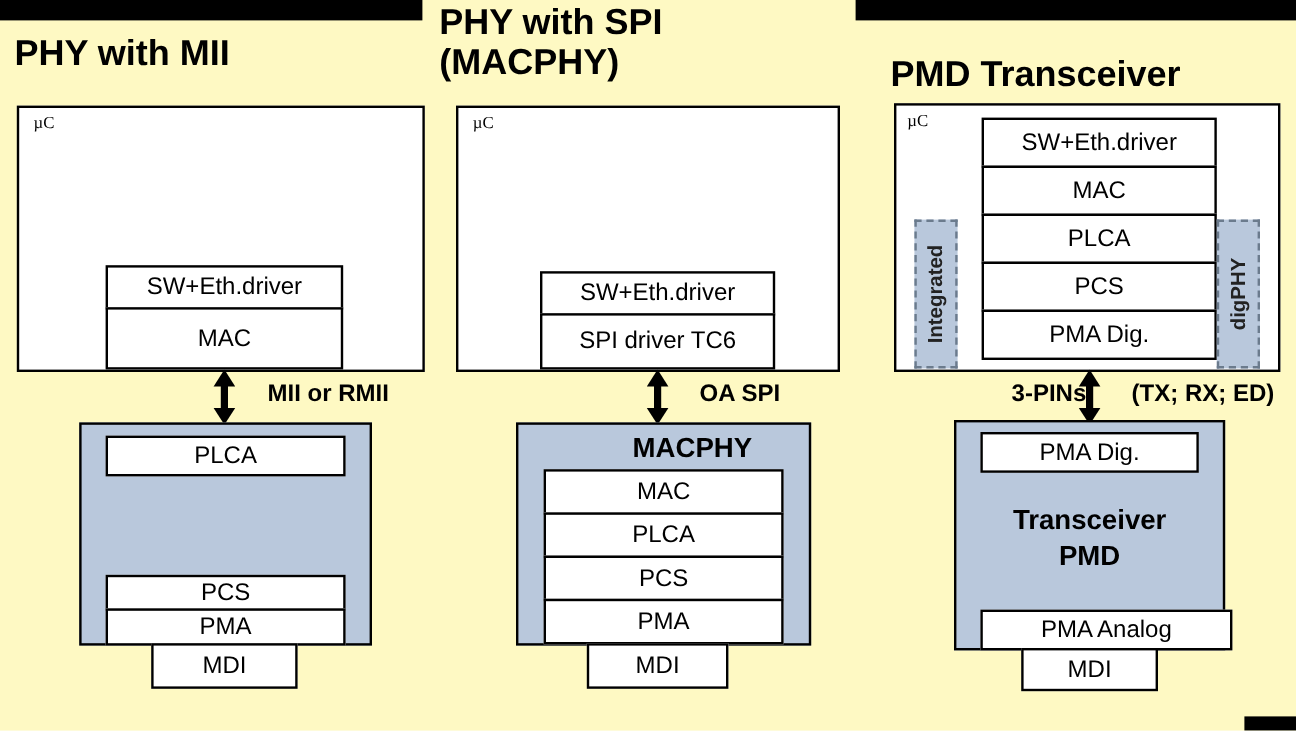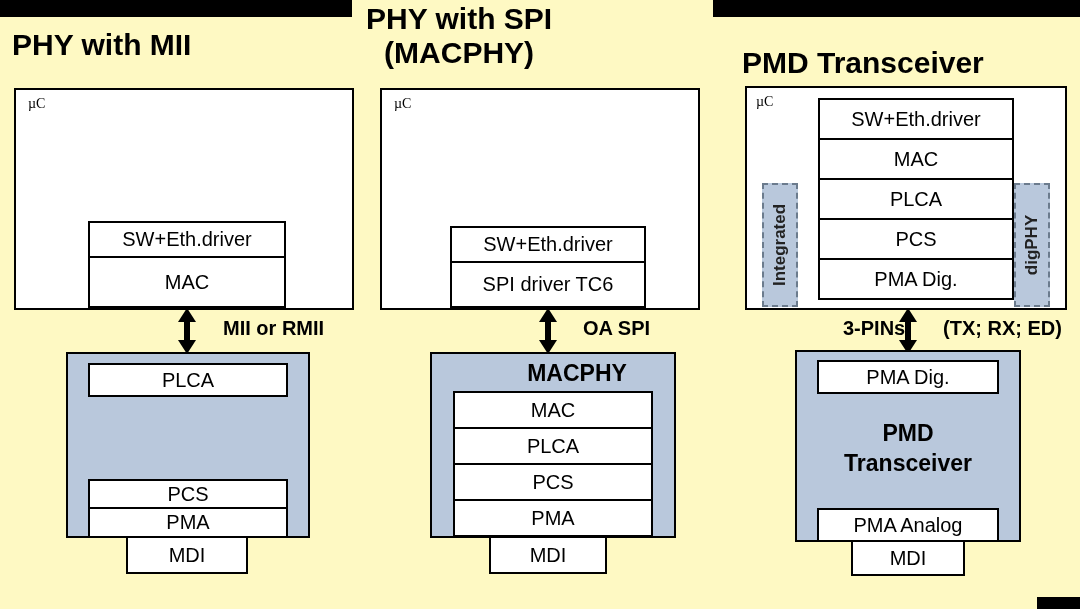--- a/index.html
+++ b/index.html
@@ -49,21 +49,21 @@
     <polygon points="12,46 3,32 21,32" fill="#000"></polygon>
   </svg>
   <div class="alabel" style="left:208px; top:317px;">MII or RMII</div>
 
   <div class="blue" style="left:66px; top:352px; width:244px; height:186px;"></div>
   <div class="wb" style="left:88px; top:363px; width:200px; height:34px;">PLCA</div>
   <div class="wb" style="left:88px; top:479px; width:200px; height:30px;">PCS</div>
   <div class="wb" style="left:88px; top:507px; width:200px; height:31px;">PMA</div>
   <div class="wb" style="left:126px; top:536px; width:122px; height:38px;">MDI</div>
 
-  <div class="title" style="left:366px; top:2px;text-align:center;">
+  <div class="title" style="left:366px; top:2px;">
     <span>PHY with SPI</span>
     <span>(MACPHY)</span>
   </div>
 
   <div class="outline" style="left:380px; top:88px; width:320px; height:222px;"></div>
   <div class="uclabel" style="left:394px; top:96px;">µC</div>
   <div class="wb" style="left:450px; top:226px; width:196px; height:37px;">SW+Eth.driver</div>
   <div class="wb" style="left:450px; top:261px; width:196px; height:47px;text-align:center;">SPI driver TC6</div>
 
   <svg class="arr" style="left:536px; top:308px;" width="24" height="46" viewBox="0 0 24 46">
@@ -103,19 +103,19 @@
   <svg class="arr" style="left:896px; top:308px;" width="24" height="46" viewBox="0 0 24 46">
     <line x1="12" y1="9" x2="12" y2="37" stroke="#000" stroke-width="6"></line>
     <polygon points="12,0 3,14 21,14" fill="#000"></polygon>
     <polygon points="12,46 3,32 21,32" fill="#000"></polygon>
   </svg>
   <div class="alabel" style="left:928px; top:317px;">(TX; RX; ED)</div>
 
   <div class="blue" style="left:795px; top:350px; width:226px; height:192px;"></div>
   <div class="wb" style="left:817px; top:360px; width:182px; height:34px;">PMA Dig.</div>
   <div class="phyname" style="left:795px; top:418px; width:226px;">
+    <span>Transceiver</span>
     <span>PMD</span>
-    <span>Transceiver</span>
   </div>
-  <div class="wb" style="left:817px; top:508px; width:182px; height:34px;">PMA Analog</div>
+  <div class="wb" style="left:817px; top:508px; width:210px; height:34px;">PMA Analog</div>
   <div class="wb" style="left:851px; top:540px; width:114px; height:36px;">MDI</div>
 
 </div>
 
 </body></html>

